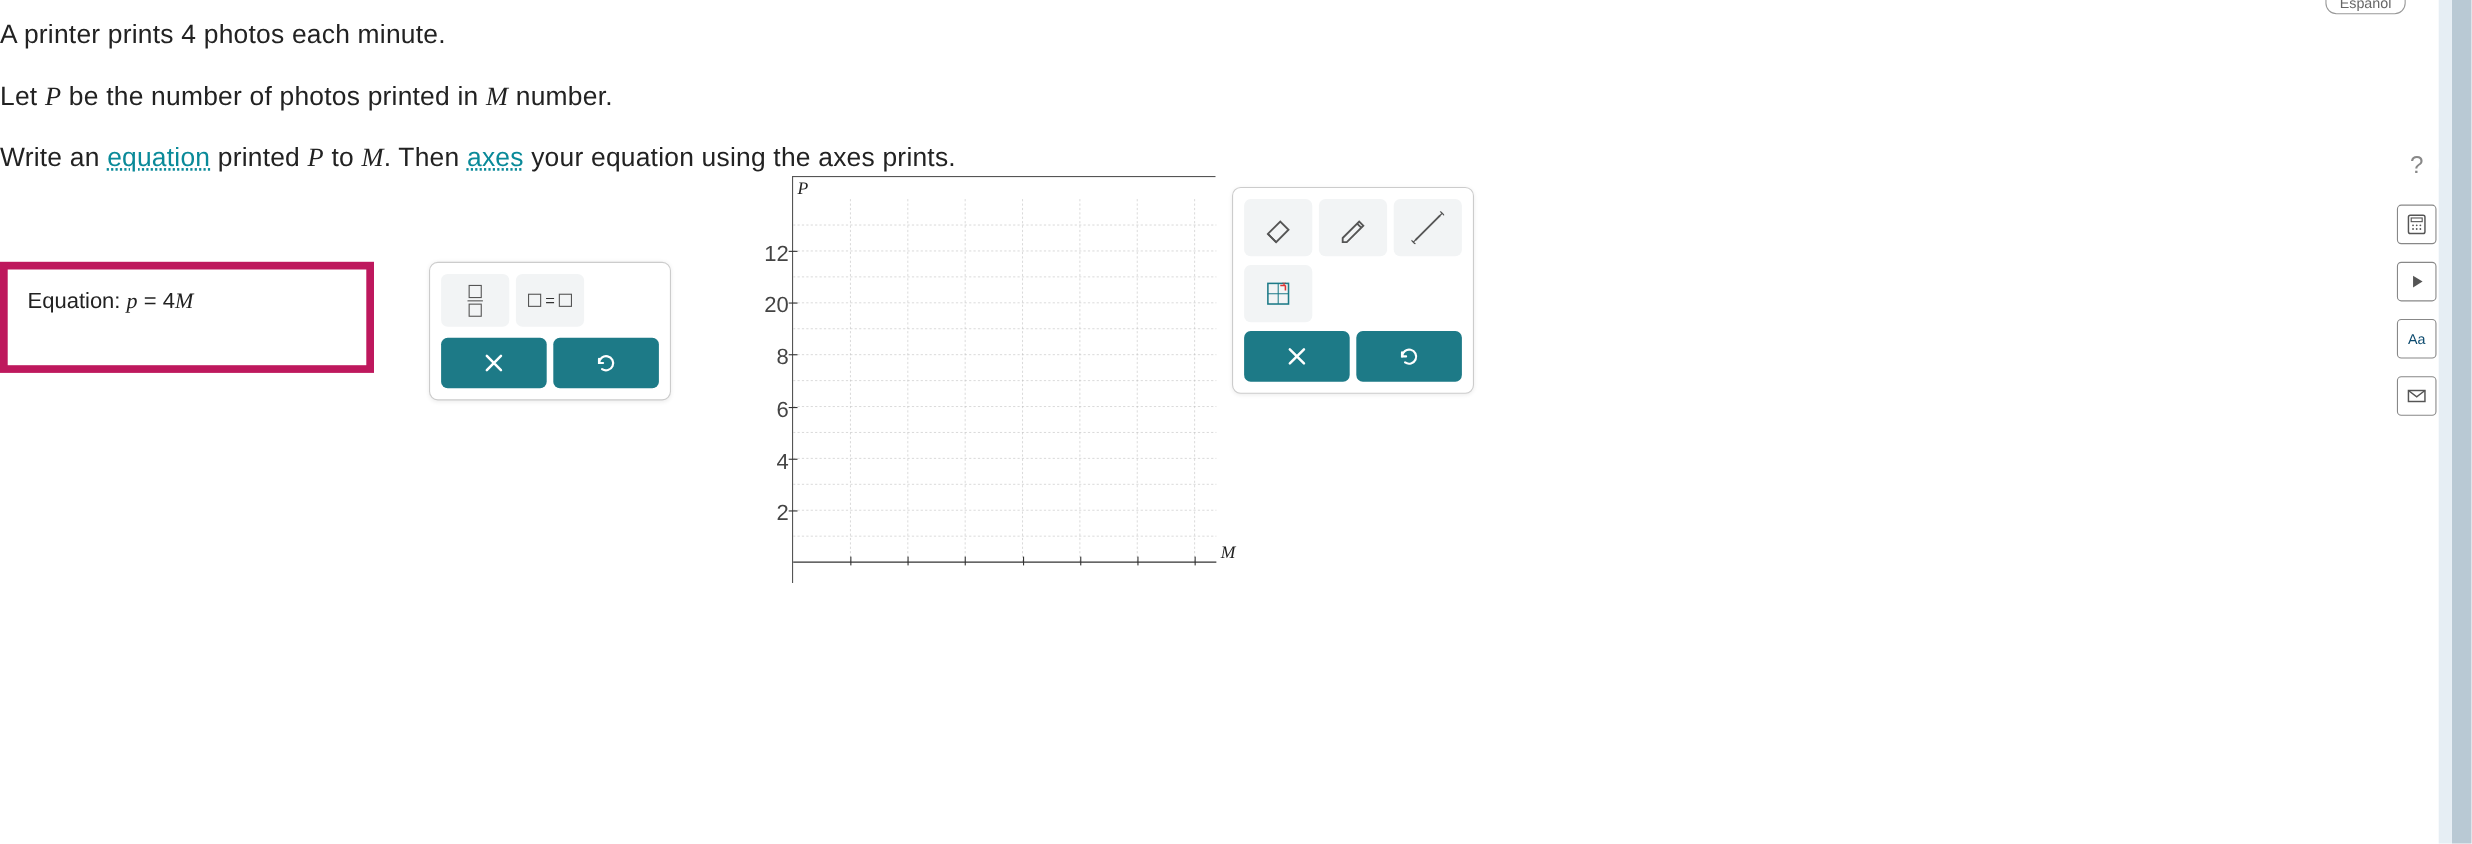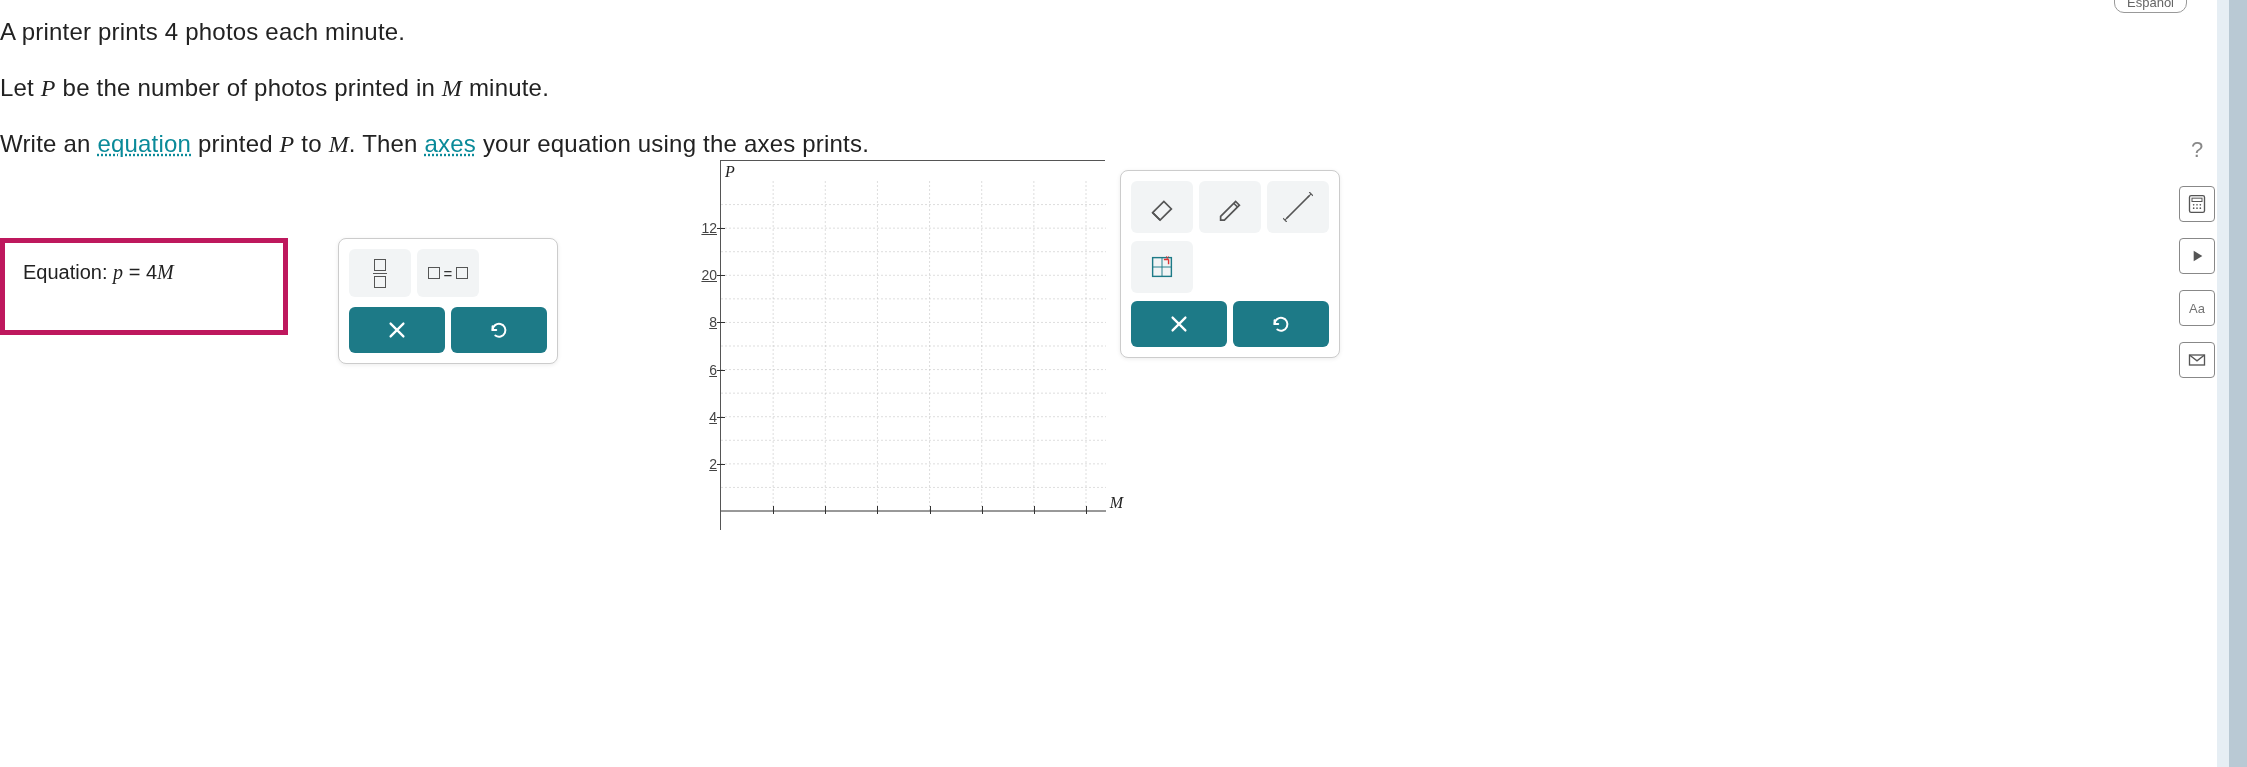--- a/index.html
+++ b/index.html
@@ -12,23 +12,23 @@
     width: 2247px;
     height: 767px;
     overflow: hidden;
   }
   .content { position: absolute; left: 0; top: 18px; right: 120px; }
   .line { margin: 0 0 28px 0; font-size: 24px; letter-spacing: .2px; }
   .italic { font-family: "Times New Roman", Times, serif; font-style: italic; }
   .link { color: #0a8a99; text-decoration: underline dotted; cursor: pointer; }
   .row { display: flex; align-items: flex-start; gap: 50px; margin-top: 80px; }
   .eq-box {
-    border: 5px solid #be185d;
+    border: 7px solid #be185d;
     padding: 18px 18px 46px 18px;
-    width: 288px;
+    width: 340px;
     font-size: 20px;
   }
   .eq-box .italic { font-size: 20px; }
   .math-palette {
     border: 1px solid #ccc; border-radius: 8px;
     padding: 10px; display: flex; flex-direction: column; gap: 10px;
     box-shadow: 0 1px 4px rgba(0,0,0,.08);
     background: #fff;
   }
   .palette-row { display: flex; gap: 6px; }
@@ -62,21 +62,21 @@
   .axis-label-p {
     position: absolute; left: 4px; top: 2px;
     font-family: "Times New Roman", serif; font-style: italic; font-size: 16px;
   }
   .axis-label-m {
     position: absolute; right: -18px; bottom: 18px;
     font-family: "Times New Roman", serif; font-style: italic; font-size: 16px;
   }
   .ytick {
     position: absolute; left: -30px; width: 26px; text-align: right;
-    font-size: 14px; color: #444; text-decoration: underline;
+    font-size: 20px; color: #444;
   }
   .ytmark { position: absolute; left: -4px; width: 8px; height: 1px; background: #333; }
   .gridlines line { stroke: #bbb; stroke-width: .5; stroke-dasharray: 2 2; }
   .xtmark { position: absolute; bottom: 16px; width: 1px; height: 8px; background: #333; }
   
   .draw-palette {
     position: absolute; left: 1120px; top: 170px;
     border: 1px solid #ccc; border-radius: 8px; padding: 10px;
     box-shadow: 0 1px 4px rgba(0,0,0,.08);
     background: #fff;
@@ -90,21 +90,21 @@
   .draw-tool svg { width: 30px; height: 30px; }
   
   .sidebar {
     position: absolute; right: 22px; top: 0px; width: 56px;
     display: flex; flex-direction: column; align-items: center; gap: 16px;
     padding-top: 130px;
   }
   .side-btn {
     width: 36px; height: 36px; border: 1.5px solid #888; border-radius: 4px;
     display: flex; align-items: center; justify-content: center;
-    background: #fff; cursor: pointer; color: #737373;
+    background: #fff; cursor: pointer; color: #0c4a6e;
   }
   .side-btn.noborder { border: none; width: 40px; height: 40px; }
   .help-circle {
     width: 38px; height: 38px; border-radius: 50%; border: 2px solid #999;
     color: #888; font-size: 22px; display: flex; align-items: center; justify-content: center;
   }
   .scroll-gutter {
     position: absolute; right: 0; top: 0; bottom: 0; width: 18px;
     background: #b9c9d4;
   }
@@ -126,21 +126,21 @@
 <div class="scroll-gutter"></div>
 <div class="scroll-gutter-inner"></div>
 
 <div class="lang-pill">Español</div>
 
 <div class="content">
   <p class="line">
     <span>A printer prints </span><span>4</span><span> photos each minute.</span>
   </p>
   <p class="line">
-    <span>Let </span><span class="italic">P</span><span> be the number of photos printed in </span><span class="italic">M</span><span> minute.</span>
+    <span>Let </span><span class="italic">P</span><span> be the number of photos printed in </span><span class="italic">M</span><span> number.</span>
   </p>
   <p class="line">
     <span>Write an </span><span class="link">equation</span><span> printed </span><span class="italic">P</span><span> to </span><span class="italic">M</span><span>. Then </span><span class="link">axes</span><span> your equation using the axes prints.</span>
   </p>
 
   <div class="row">
     <div class="eq-box">
       <span>Equation: </span><span class="italic">p</span><span> = </span><span>4</span><span class="italic">M</span>
     </div>
 

